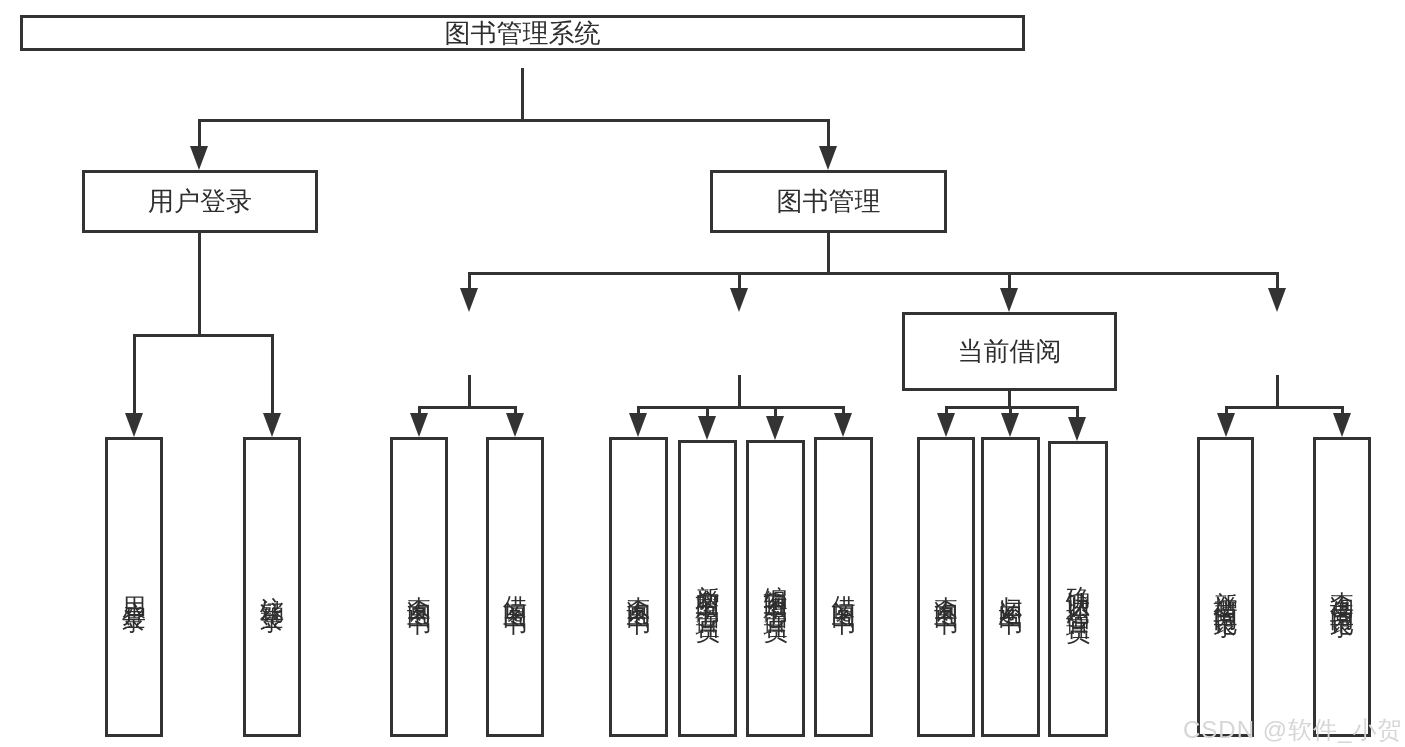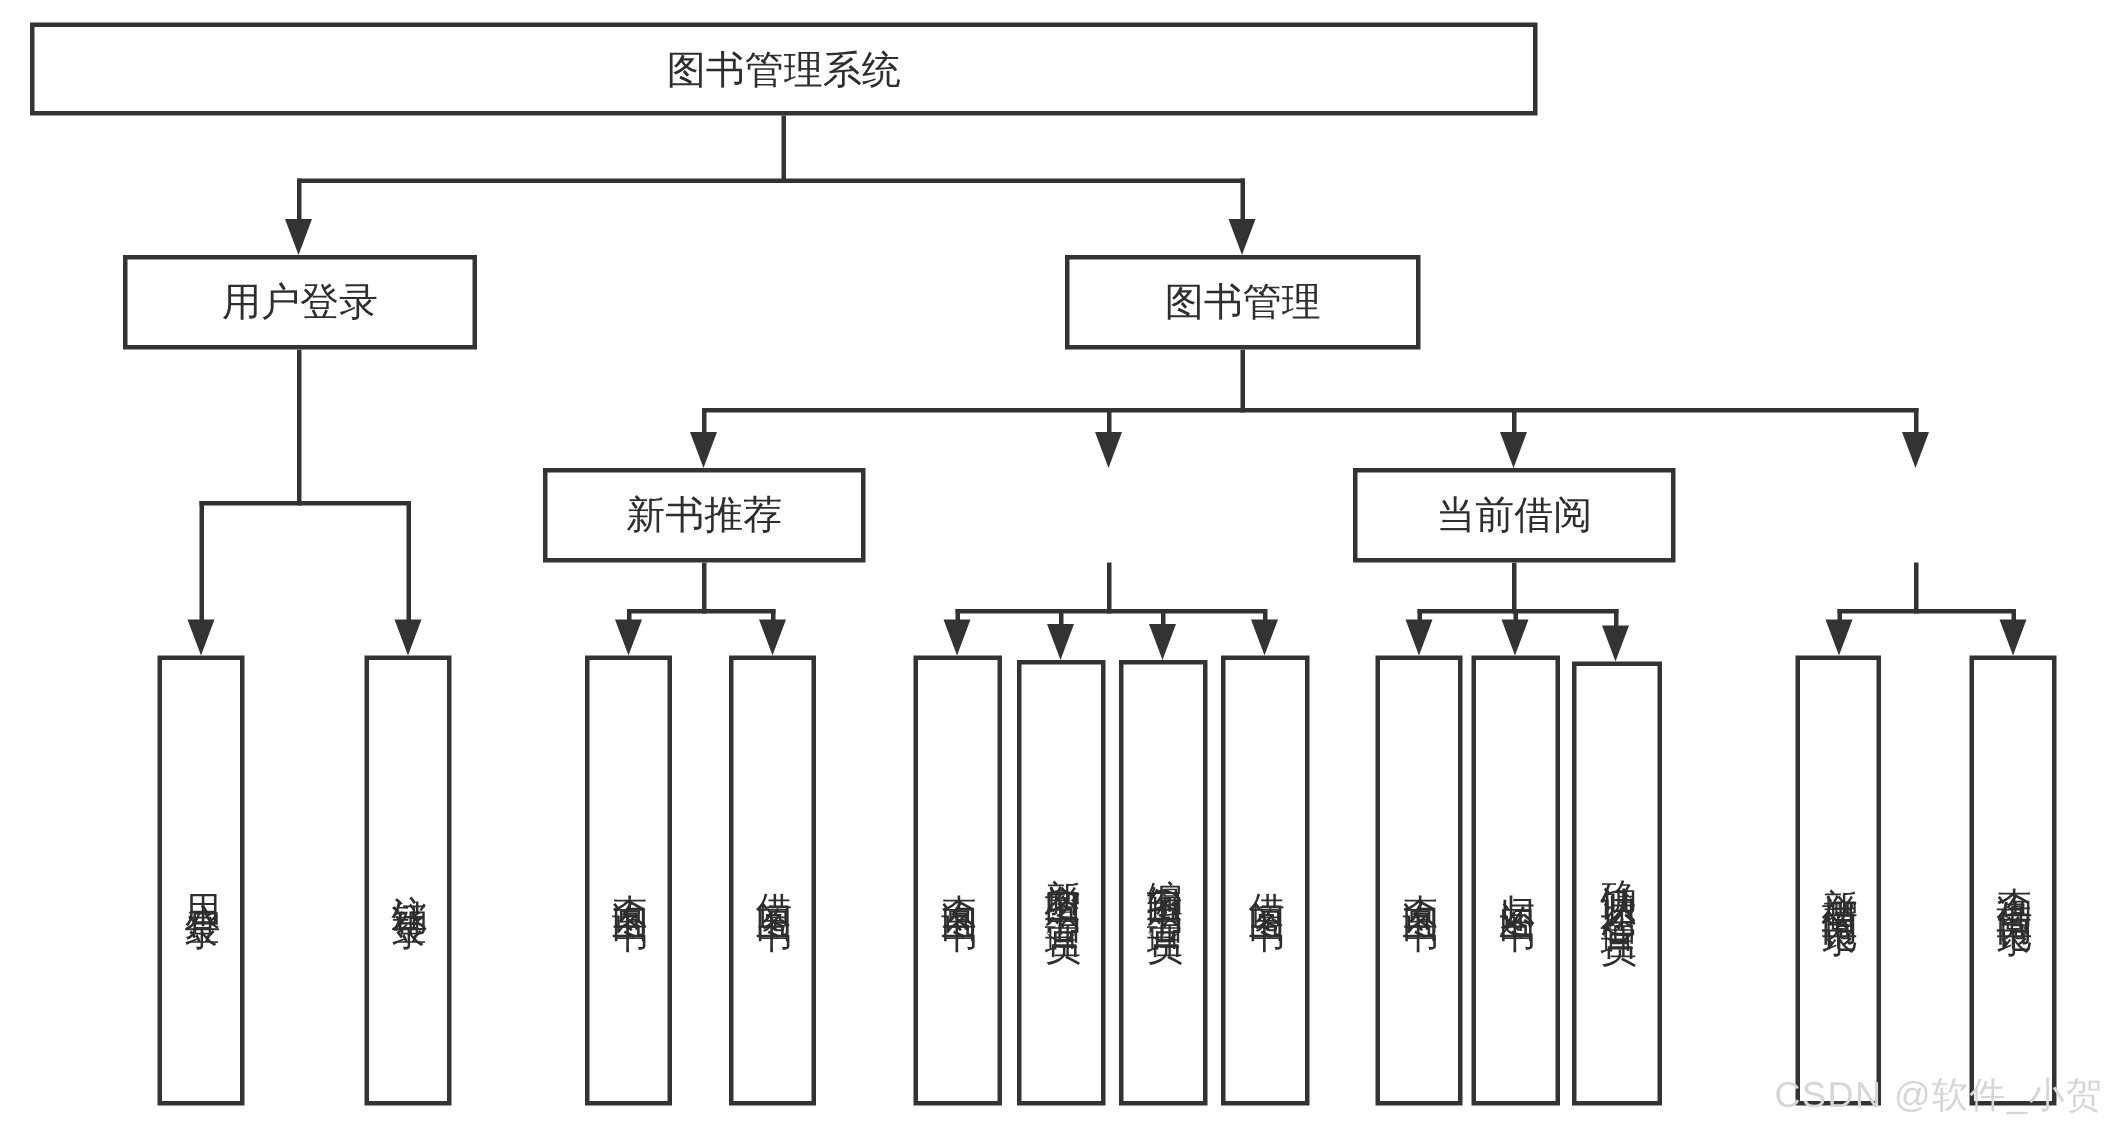--- a/index.html
+++ b/index.html
@@ -53,27 +53,26 @@
     color:var(--watermark);
     z-index:5;
     pointer-events:none;
   }
 </style>
 </head>
 <body>
 
 <div class="stage">
 
-  <div class="box h" style="left:20px;top:15px;width:1005px;height:62px">图书管理系统</div>
+  <div class="box h" style="left:20px;top:15px;width:1005px;height:36px">图书管理系统</div>
 
   <div class="box h" style="left:82px;top:170px;width:236px;height:63px">用户登录</div>
   <div class="box h" style="left:710px;top:170px;width:237px;height:63px">图书管理</div>
 
-  <div class="box h" style="left:362px;top:312px;width:215px;height:63px">新书推荐</div>
-  <div class="box h" style="left:902px;top:312px;width:215px;height:63px">当前借阅</div>
+  <div class="box h" style="left:902px;top:312px;width:215px;height:79px">当前借阅</div>
 
   <div class="box v" style="left:105px;top:437px;width:58px;height:300px">用户登录</div>
   <div class="box v" style="left:243px;top:437px;width:58px;height:300px">注销登录</div>
 
   <div class="box v" style="left:390px;top:437px;width:58px;height:300px">查询图书</div>
   <div class="box v" style="left:486px;top:437px;width:58px;height:300px">借阅图书</div>
 
   <div class="box v" style="left:609px;top:437px;width:59px;height:300px">查询图书</div>
   <div class="box v" style="left:678px;top:440px;width:59px;height:297px">新增图书（管理员）</div>
   <div class="box v" style="left:746px;top:440px;width:59px;height:297px">编辑图书（管理员）</div>

